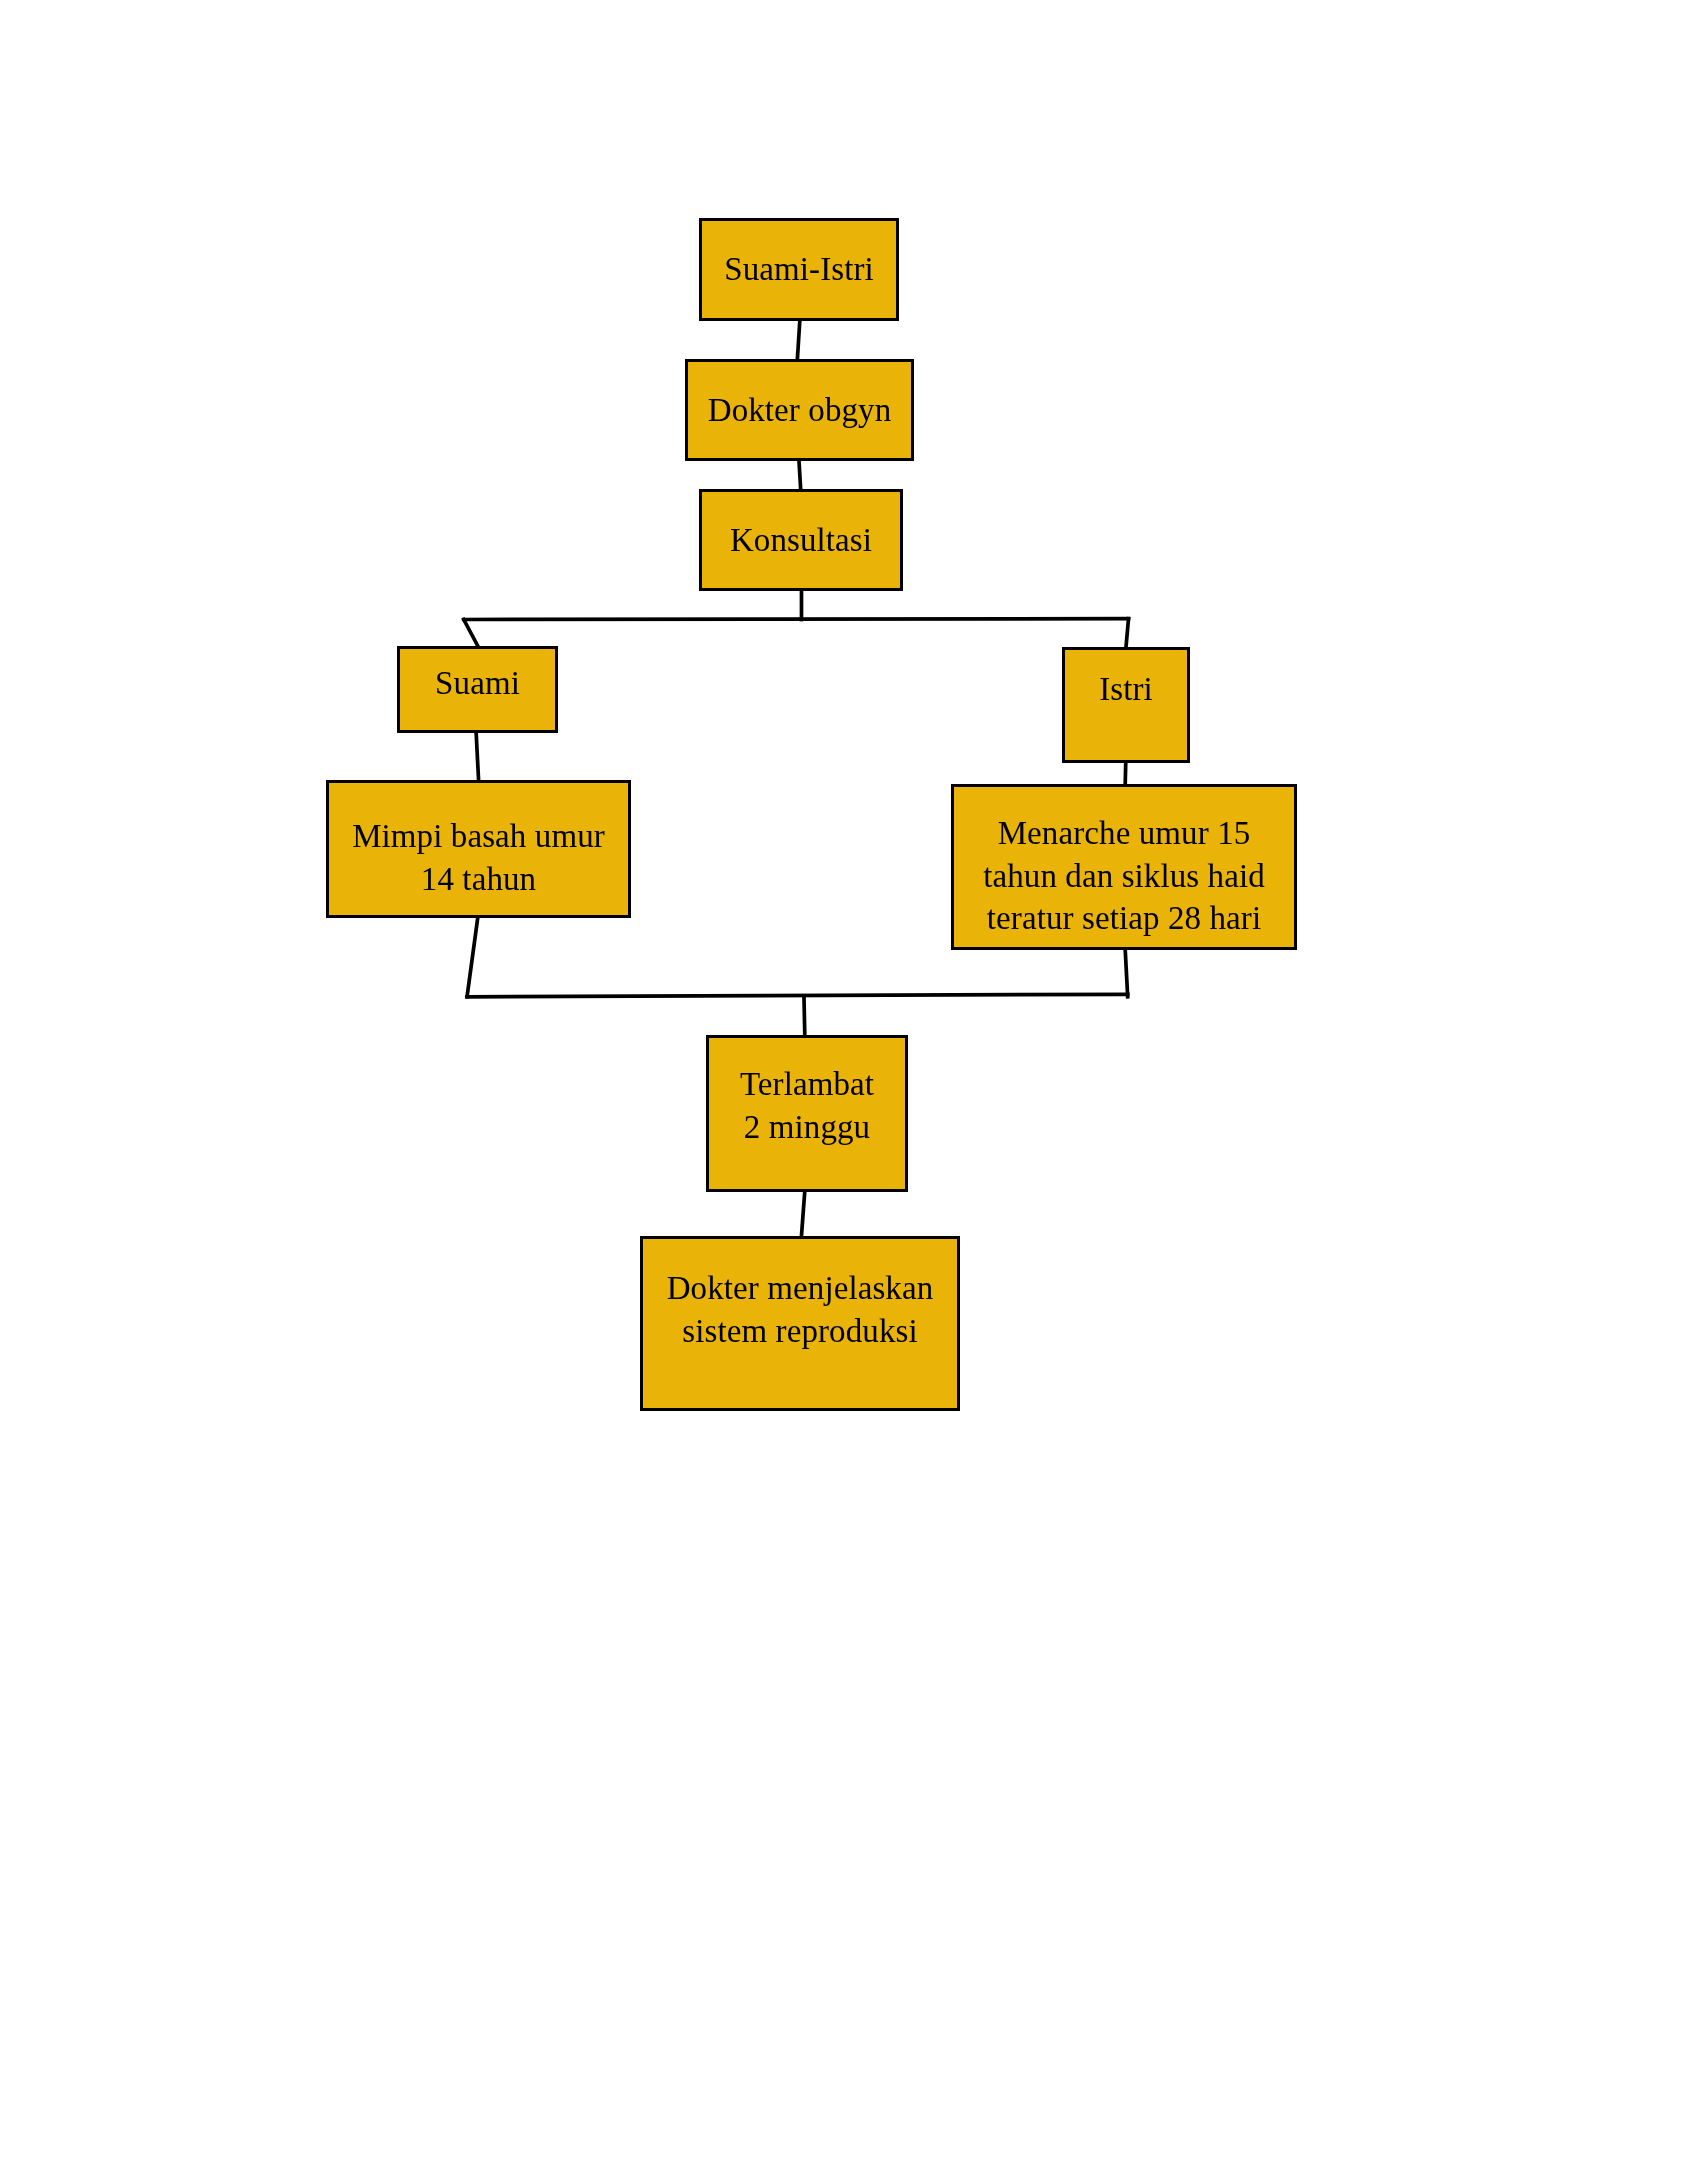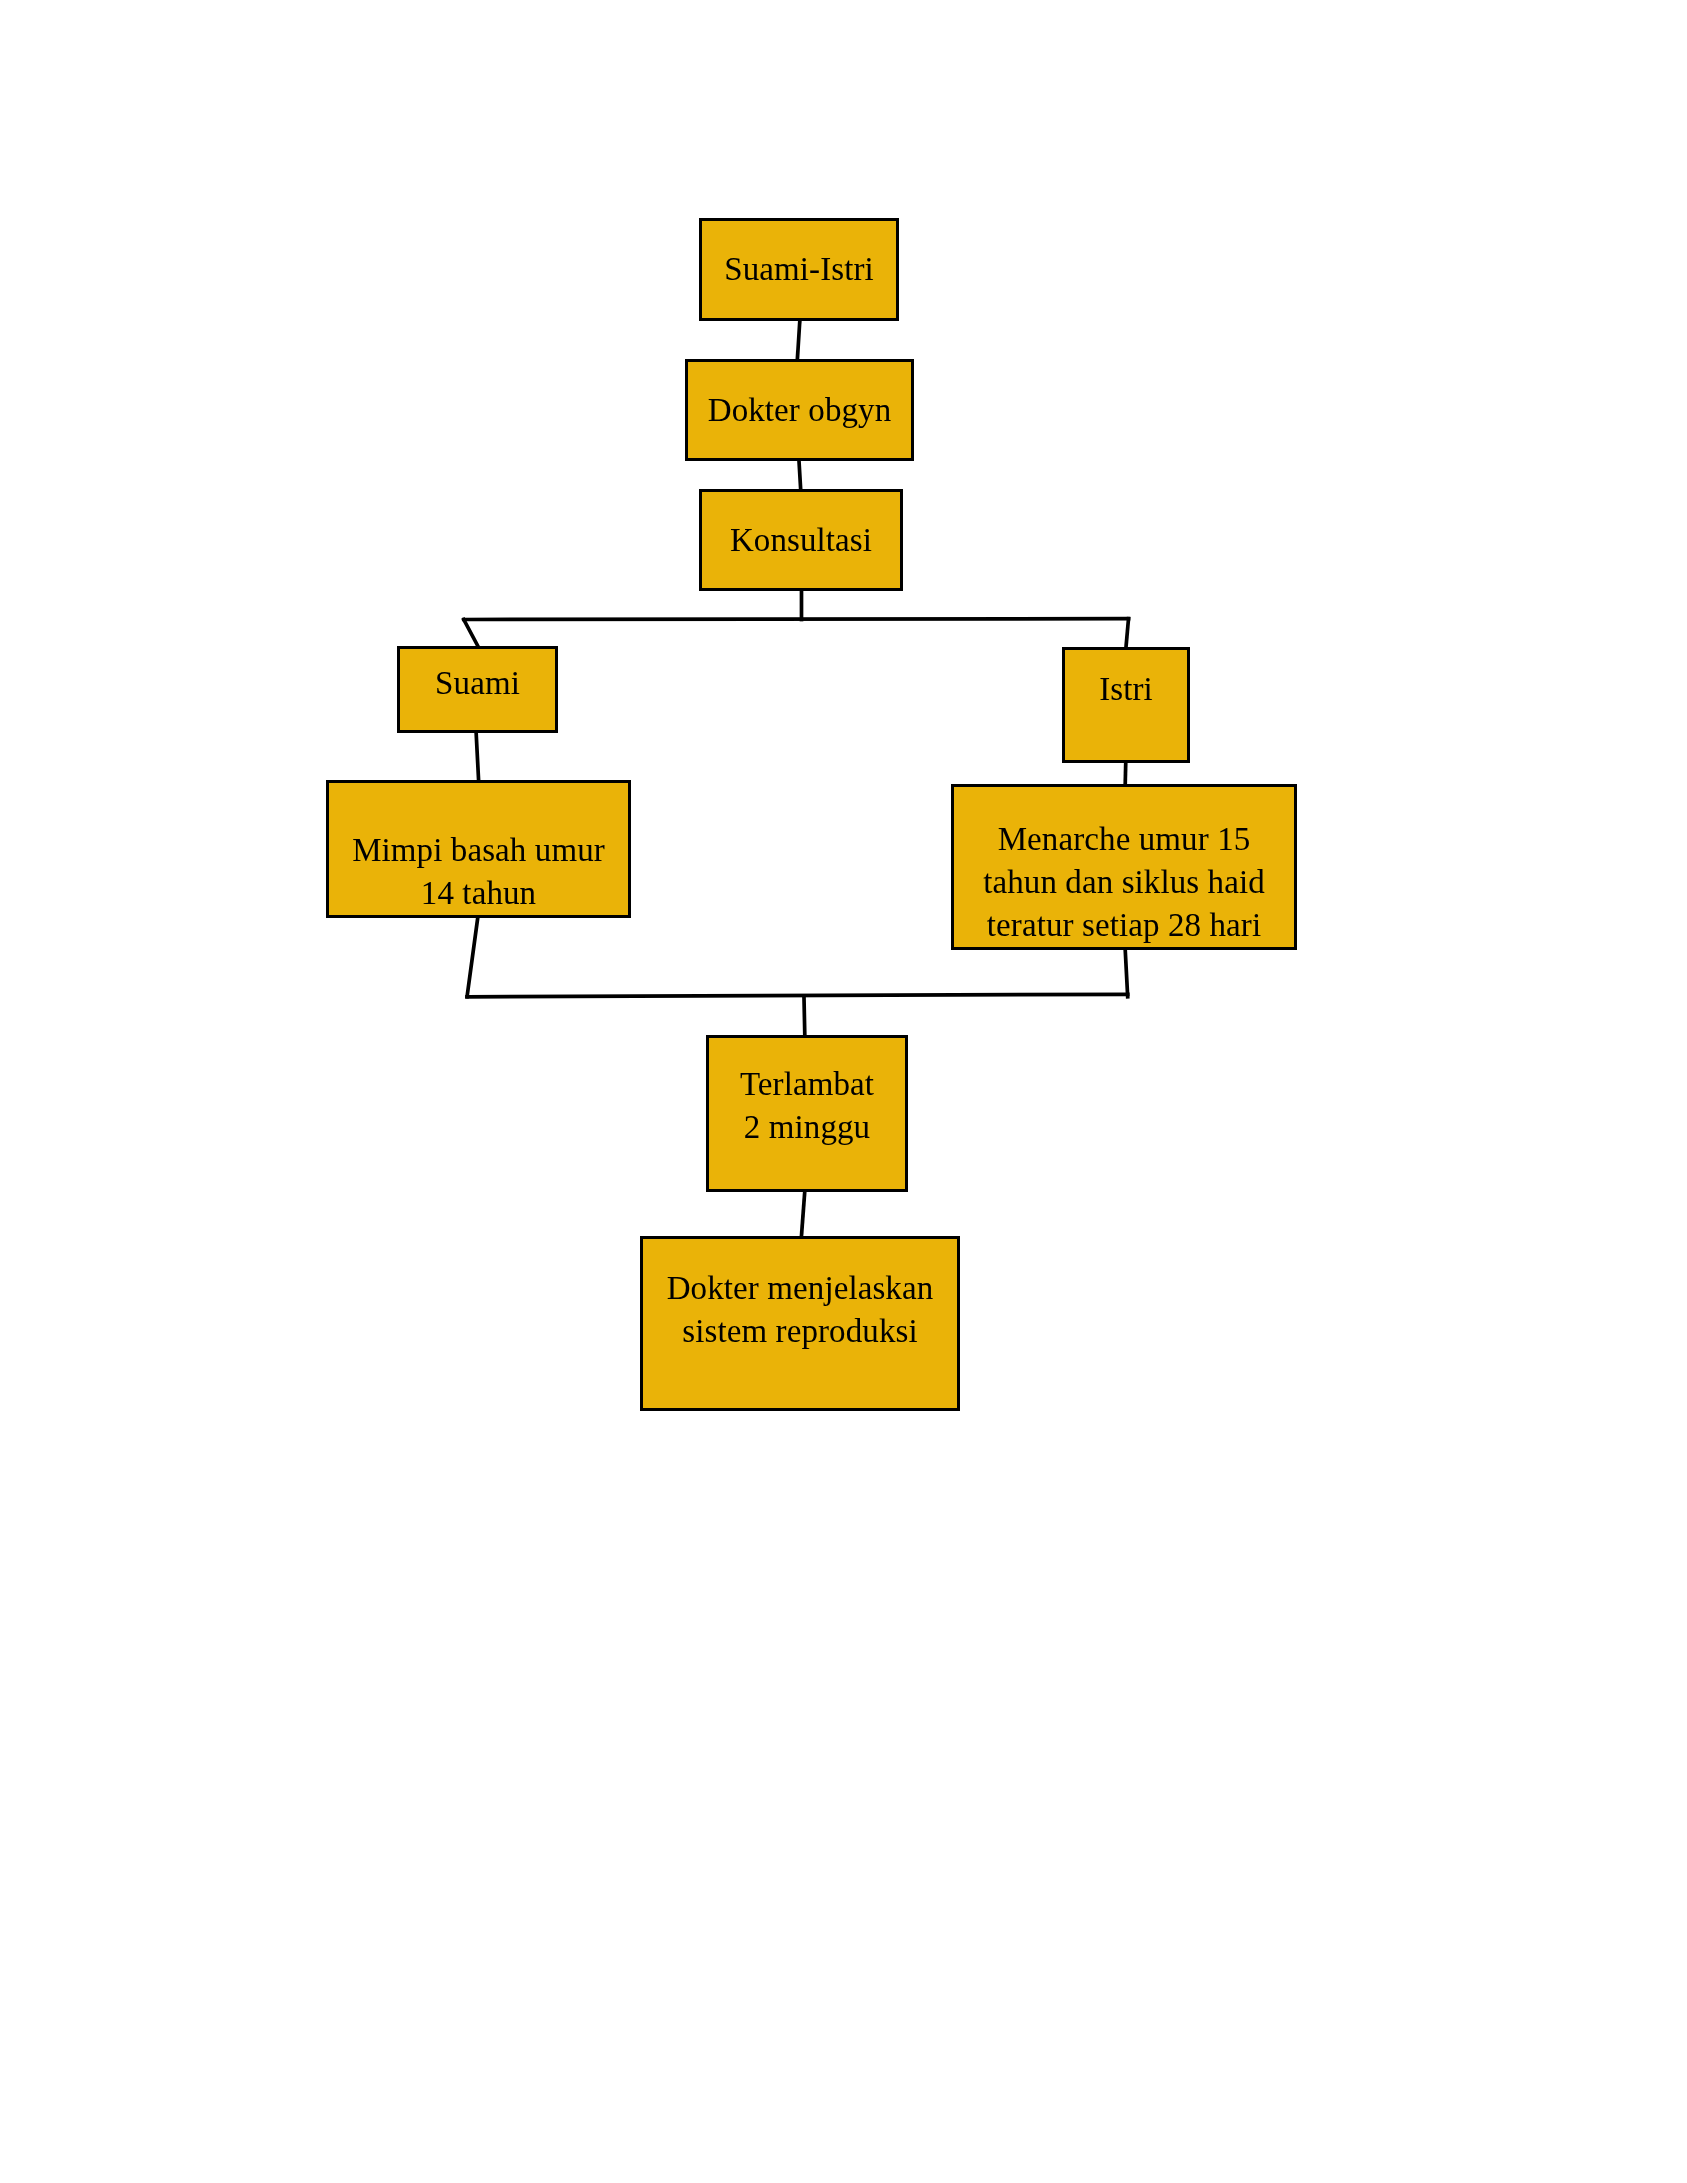--- a/index.html
+++ b/index.html
@@ -49,23 +49,23 @@
   }
   
   #node-suami-istri      { left: 699px;  top: 218px;  width: 200px; height: 103px; }
   #node-dokter-obgyn     { left: 685px;  top: 359px;  width: 229px; height: 102px; }
   #node-konsultasi       { left: 699px;  top: 489px;  width: 204px; height: 102px; text-align: center; }
   #node-suami            { left: 397px;  top: 646px;  width: 161px; height: 87px;
                            align-items: flex-start; padding-top: 13px; }
   #node-istri            { left: 1062px; top: 647px;  width: 128px; height: 116px;
                            align-items: flex-start; padding-top: 18px; }
   #node-mimpi-basah      { left: 326px;  top: 780px;  width: 305px; height: 138px;
-                           align-items: flex-end; padding-top: 18px; }
+                           align-items: center; padding-top: 18px; }
   #node-menarche         { left: 951px; top: 784px;  width: 346px; height: 166px;
-                           align-items: flex-end; padding-top: 18px; }
+                           align-items: center; padding-top: 18px; }
   #node-terlambat        { left: 706px;  top: 1035px; width: 202px; height: 157px;
                            align-items: flex-start; padding-top: 25px; }
   #node-dokter-jelas     { left: 640px;  top: 1236px; width: 320px; height: 175px;
                            align-items: flex-start; padding-top: 28px; }
 </style>
 </head>
 <body>
 
 <div id="canvas">
 

